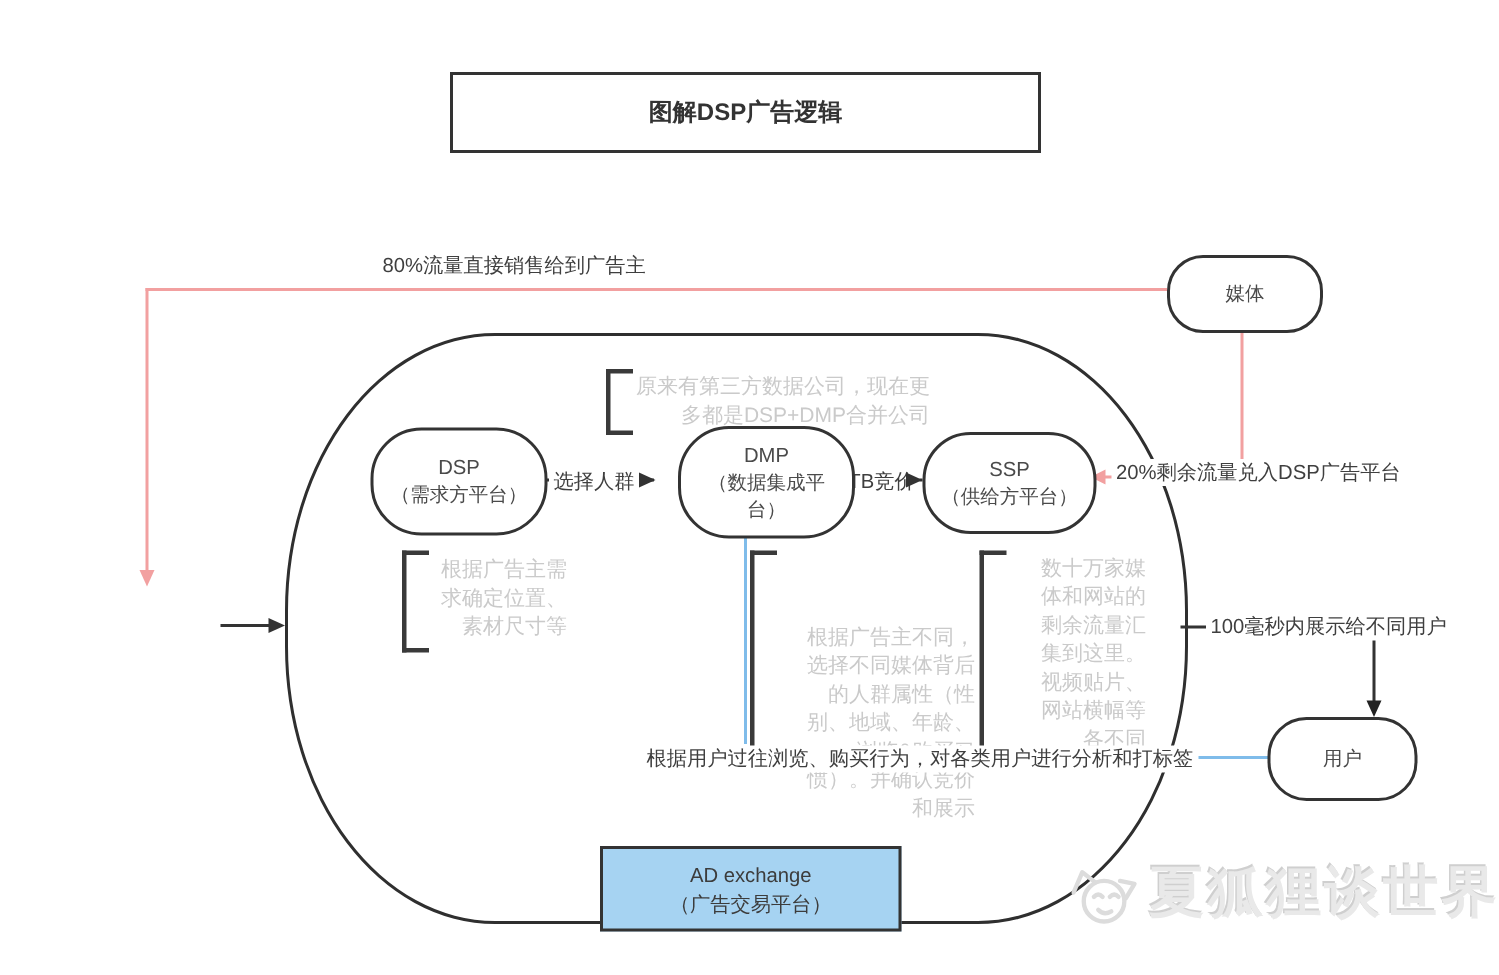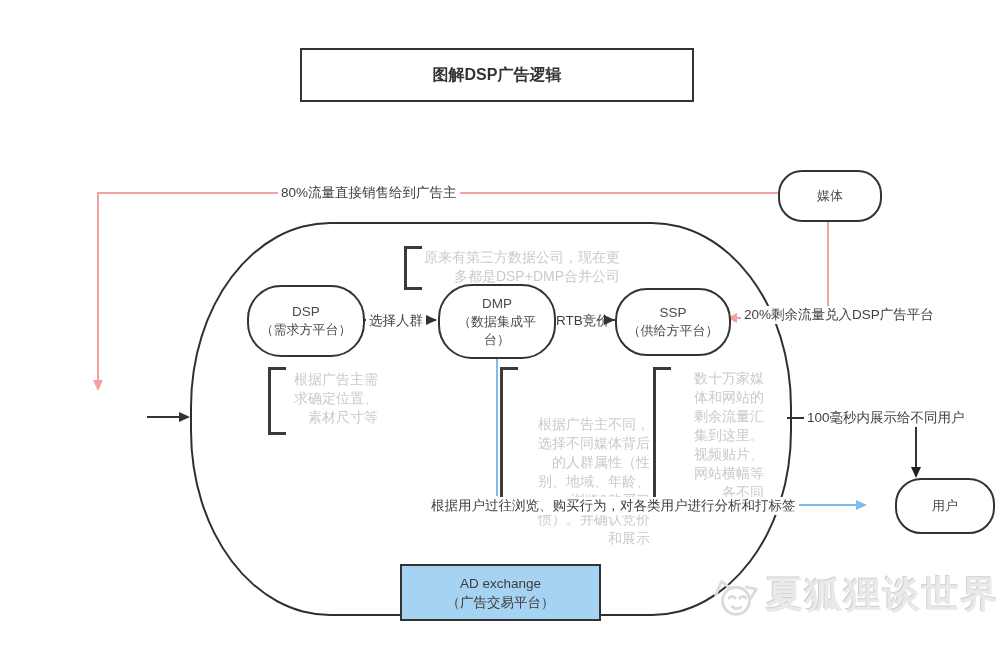--- a/index.html
+++ b/index.html
@@ -63,21 +63,21 @@
 
   <div class="title-box">
     <span>图解DSP广告逻辑</span>
   </div>
 
   <div class="flow-container"></div>
 
   <div class="hline pink" style="left:97px;top:192px;width:681px;"></div>
   <div class="vline pink" style="left:97px;top:192px;height:194px;"></div>
   <div class="arrow ar-down pinkfill" style="left:93px;top:380px;"></div>
-  <div class="edge-label" style="left:252px;top:184px;margin-left:26px;">80%流量直接销售给到广告主</div>
+  <div class="edge-label" style="left:252px;top:168px;">80%流量直接销售给到广告主</div>
 
   <div class="vline pink" style="left:827px;top:218px;height:90px;"></div>
   <div class="hline pink" style="left:736px;top:317px;width:92px;"></div>
   <div class="arrow ar-left pinkfill" style="left:727px;top:313px;"></div>
   <div class="edge-label" style="left:741px;top:306px;">20%剩余流量兑入DSP广告平台</div>
 
   <div class="hline" style="left:147px;top:416px;width:38px;"></div>
   <div class="arrow ar-right" style="left:179px;top:412px;"></div>
 
   <div class="hline" style="left:360px;top:319px;width:76px;"></div>
@@ -123,30 +123,30 @@
 集到这里。
 视频贴片、
 网站横幅等
 各不同</div>
 
   <div class="node" style="left:778px;top:170px;width:100px;height:48px;border-radius:24px;">
     <span>媒体</span>
   </div>
 
 
-  <div class="node" style="left:895px;top:478px;width:96px;height:52px;border-radius:26px;align-items:center;">
+  <div class="node" style="left:845px;top:478px;width:96px;height:52px;border-radius:26px;align-items:center;">
     <span>用户</span>
   </div>
 
   <div class="node" style="left:247px;top:285px;width:114px;height:68px;border-radius:34px;">
     <span class="nm">DSP</span>
     <span>（需求方平台）</span>
   </div>
 
-  <div class="node" style="left:438px;top:284px;width:114px;height:71px;border-radius:34px;">
+  <div class="node" style="left:452px;top:284px;width:114px;height:71px;border-radius:34px;">
     <span class="nm">DMP</span>
     <span style="width:86px;">（数据集成平台）</span>
   </div>
 
   <div class="node" style="left:615px;top:288px;width:112px;height:64px;border-radius:32px;text-align:right;">
     <span class="nm">SSP</span>
     <span>（供给方平台）</span>
   </div>
 
   <div class="adx">

